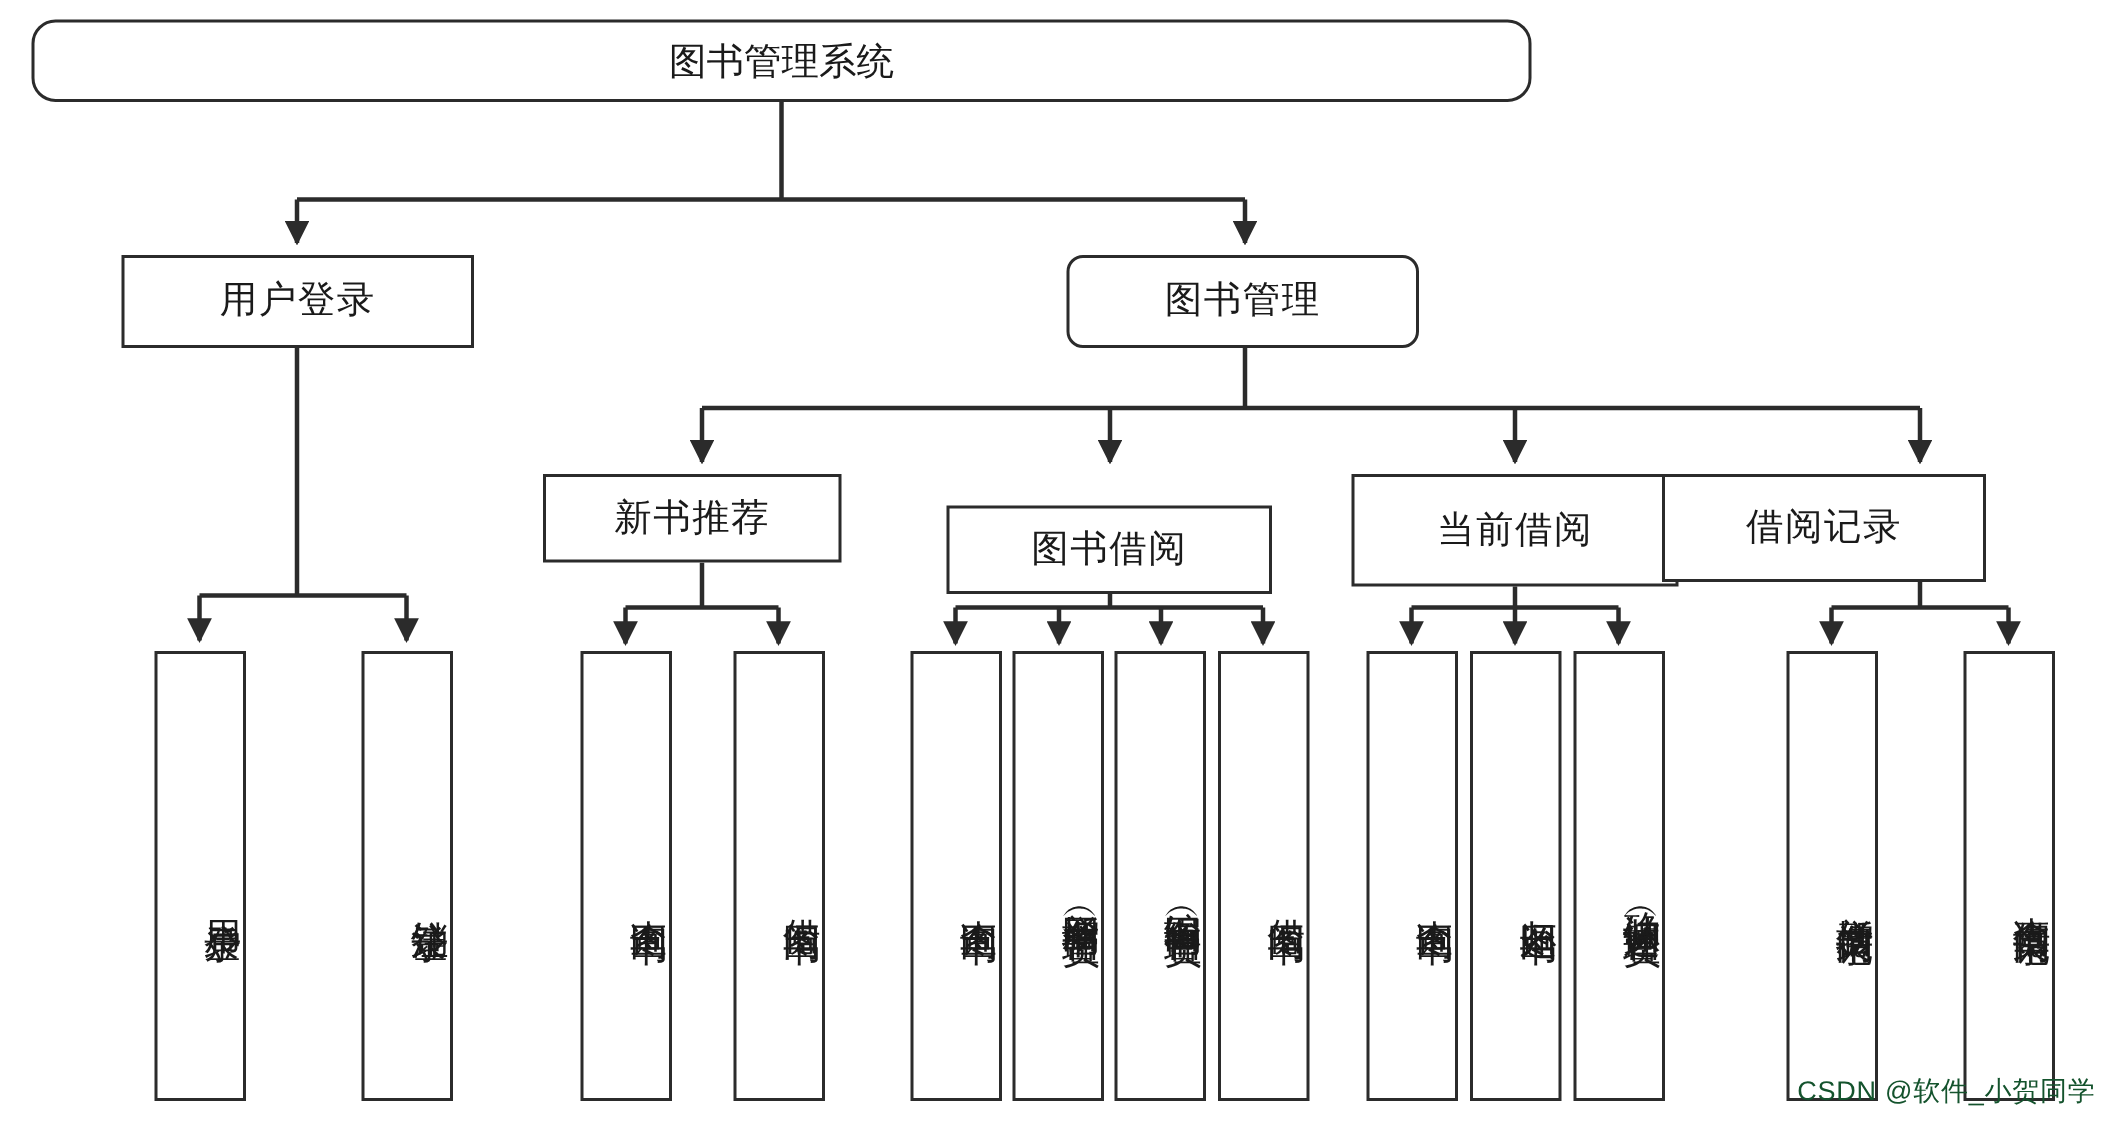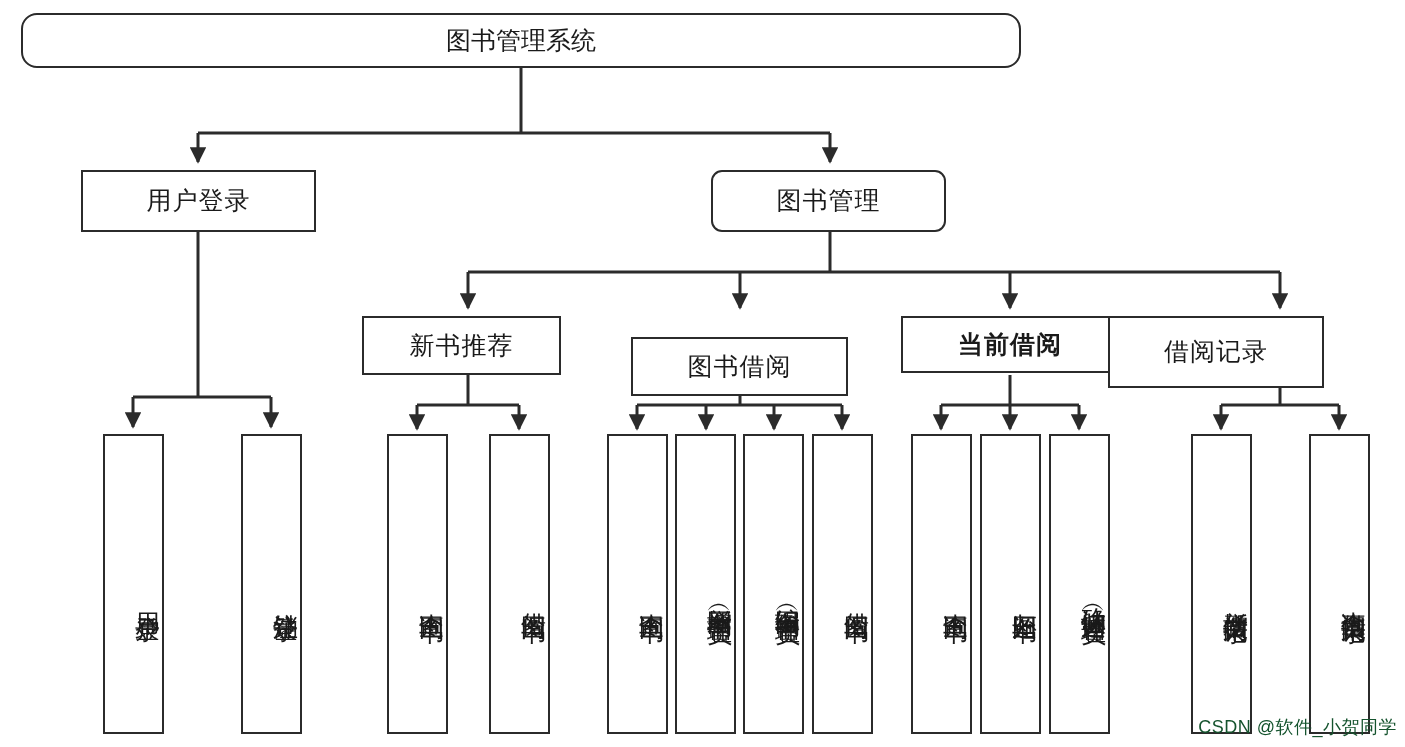--- a/index.html
+++ b/index.html
@@ -73,21 +73,21 @@
     </g>
   </svg>
 
   <div class="node root" style="left:21px;top:13px;width:1000px;height:55px;">图书管理系统</div>
 
   <div class="node h" style="left:81px;top:170px;width:235px;height:62px;">用户登录</div>
   <div class="node h" style="left:711px;top:170px;width:235px;height:62px;border-radius:11px;">图书管理</div>
 
   <div class="node h" style="left:362px;top:316px;width:199px;height:59px;">新书推荐</div>
   <div class="node h" style="left:631px;top:316px;width:217px;height:59px;margin-top:21px;">图书借阅</div>
-  <div class="node h" style="left:901px;top:316px;width:218px;height:57px;font-weight:bold;">当前借阅</div>
+  <div class="node h" style="left:901px;top:316px;width:218px;height:75px;">当前借阅</div>
   <div class="node h" style="left:1108px;top:316px;width:216px;height:72px;text-align:right;">借阅记录</div>
 
   <div class="node leaf" style="left:103px;top:434px;width:61px;height:300px;">用户登录</div>
   <div class="node leaf" style="left:241px;top:434px;width:61px;height:300px;">注销登录</div>
 
   <div class="node leaf" style="left:387px;top:434px;width:61px;height:300px;">查询图书</div>
   <div class="node leaf" style="left:489px;top:434px;width:61px;height:300px;">借阅图书</div>
 
   <div class="node leaf" style="left:607px;top:434px;width:61px;height:300px;">查询图书</div>
   <div class="node leaf" style="left:675px;top:434px;width:61px;height:300px;">新增图书（管理员）</div>

